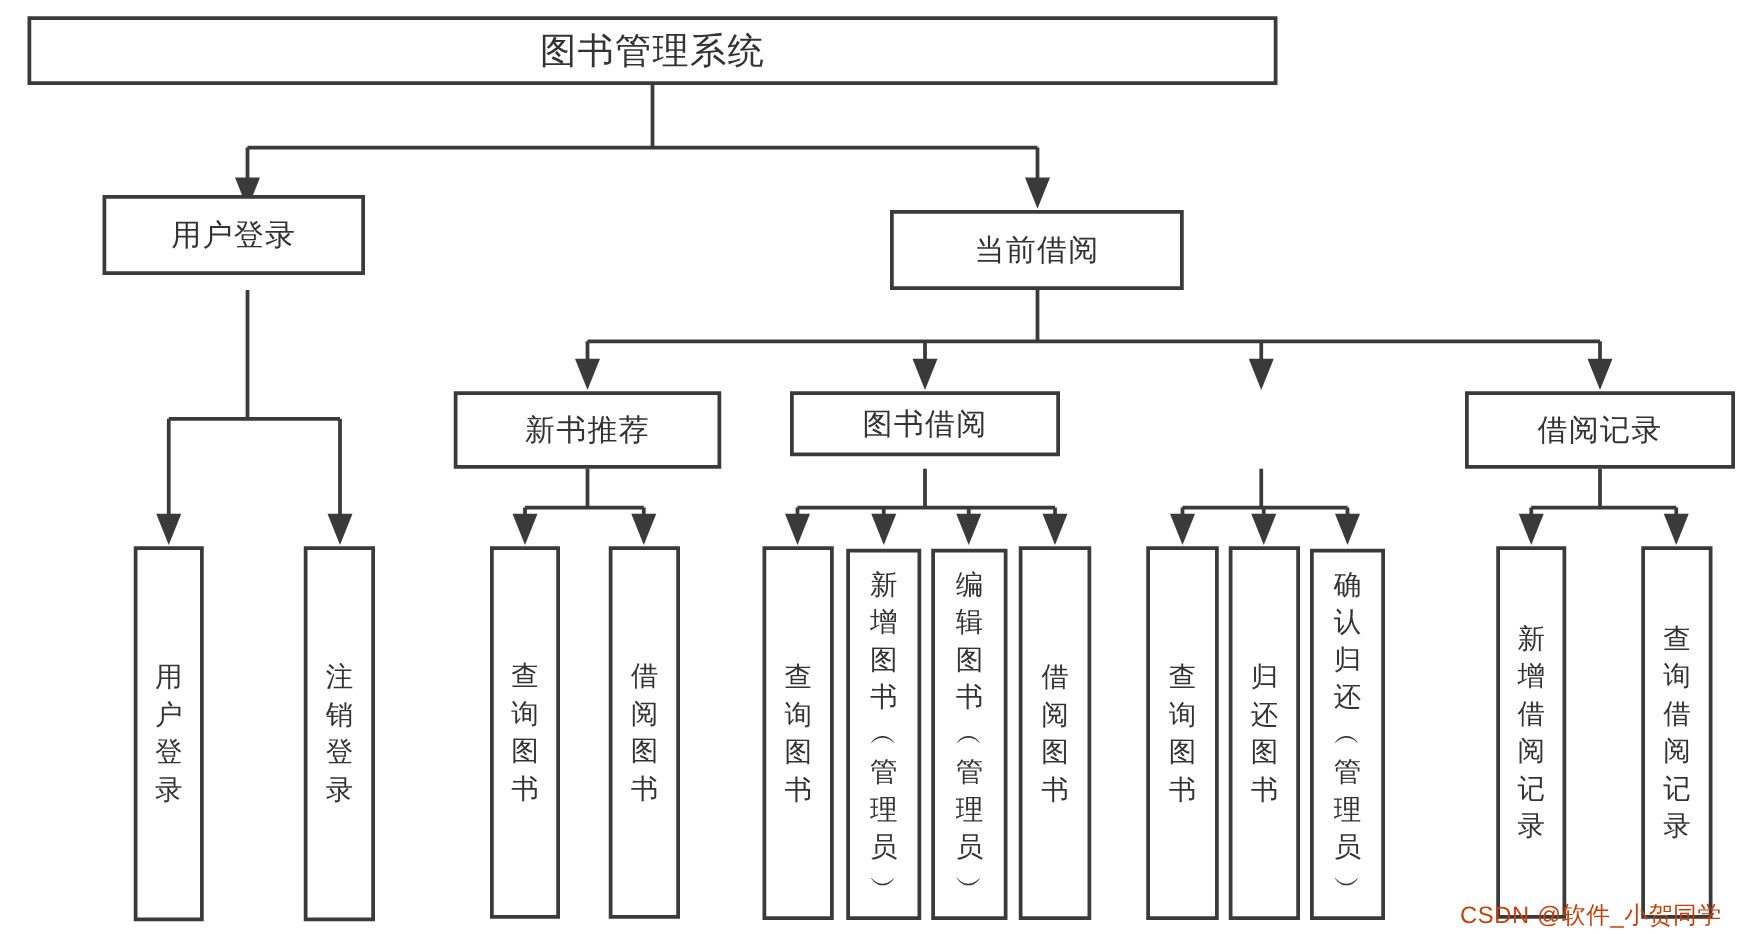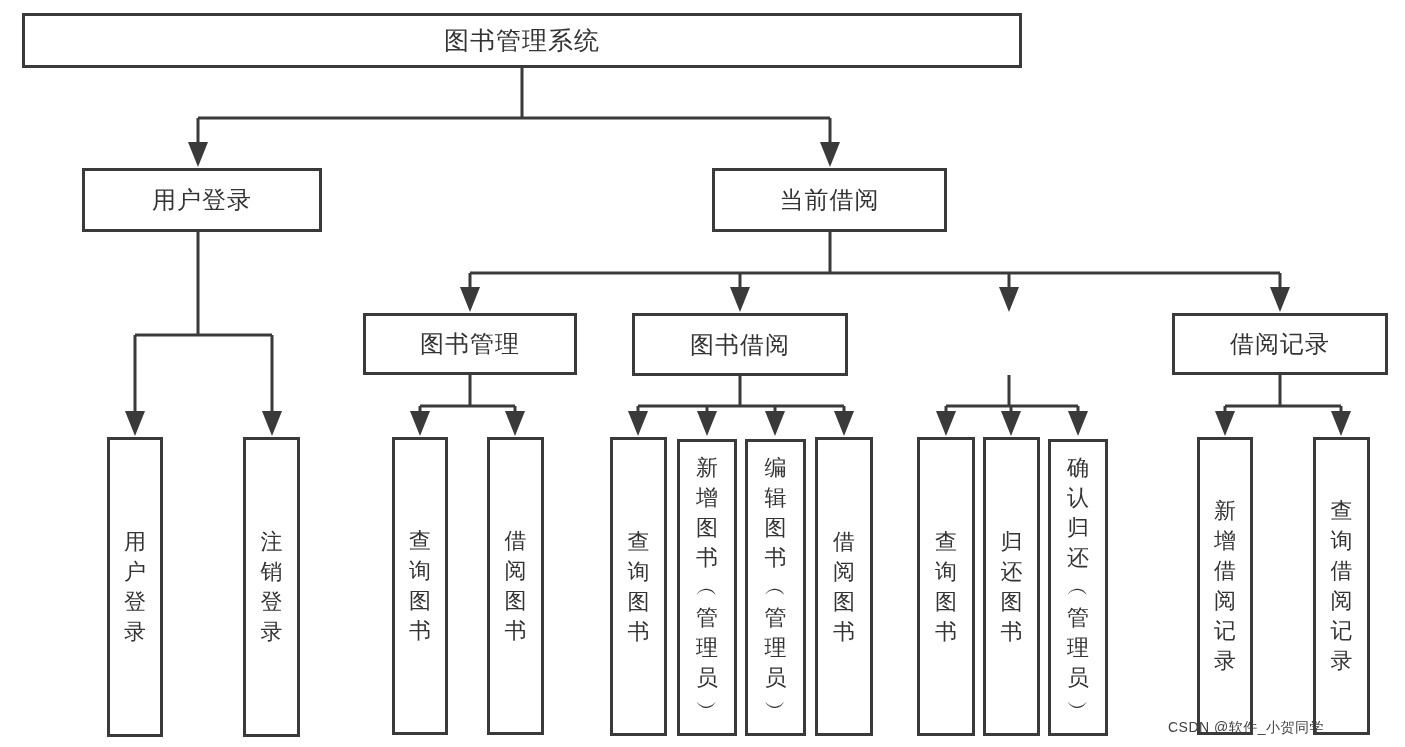--- a/index.html
+++ b/index.html
@@ -26,35 +26,35 @@
     align-items: center;
     justify-content: center;
     z-index: 1;
     color: #333333;
   }
   .lbl {
     font-size: 24px;
     letter-spacing: 1px;
     color: #333333;
   }
-  .lbl-title { font-size: 25px; }
+  .lbl-title { font-size: 29px; }
   .vlbl {
     white-space: pre;
     text-align: center;
     font-size: 22px;
     line-height: 30px;
     color: #333333;
   }
   #watermark {
     position: absolute;
     left: 1168px;
     top: 719px;
-    font-size: 14px;
+    font-size: 19px;
     letter-spacing: 0.5px;
-    color: #404040;
+    color: #c2410c;
     z-index: 3;
     white-space: nowrap;
   }
 </style>
 </head>
 <body>
 
 <div id="canvas">
 
   <svg id="connector-layer" viewBox="0 0 1405 747" xmlns="http://www.w3.org/2000/svg">
@@ -87,31 +87,31 @@
       <polygon points="1078,436 1068,411 1088,411"></polygon>
       <polygon points="1225,436 1215,411 1235,411"></polygon>
       <polygon points="1341,436 1331,411 1351,411"></polygon>
     </g>
   </svg>
 
   <div class="box" style="left:22px;top:13px;width:1000px;height:55px">
     <span class="lbl lbl-title">图书管理系统</span>
   </div>
 
-  <div class="box" style="left:82px;top:168px;width:240px;height:64px">
+  <div class="box" style="left:82px;top:156px;width:210px;height:64px">
     <span class="lbl">用户登录</span>
   </div>
   <div class="box" style="left:712px;top:168px;width:235px;height:64px">
     <span class="lbl">当前借阅</span>
   </div>
 
   <div class="box" style="left:363px;top:313px;width:214px;height:62px">
-    <span class="lbl">图书管理</span>
-  </div>
-  <div class="box" style="left:632px;top:313px;width:216px;height:63px">
+    <span class="lbl">新书推荐</span>
+  </div>
+  <div class="box" style="left:632px;top:313px;width:216px;height:52px">
     <span class="lbl">图书借阅</span>
   </div>
   <div class="box" style="left:1172px;top:313px;width:216px;height:62px">
     <span class="lbl">借阅记录</span>
   </div>
 
   <div class="box" style="left:107px;top:437px;width:56px;height:300px">
     <span class="vlbl">用
 户
 登

